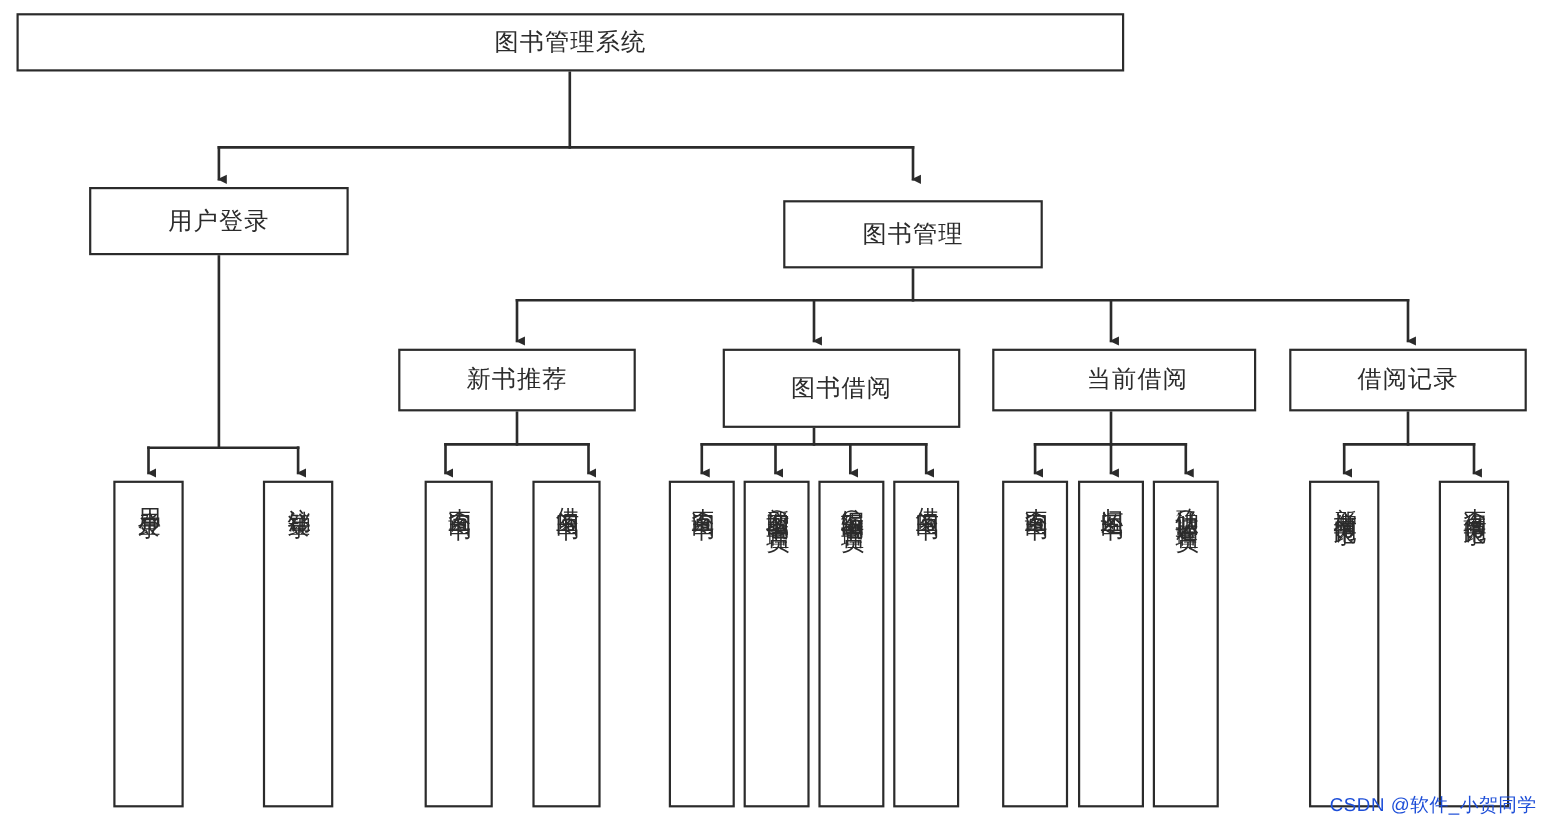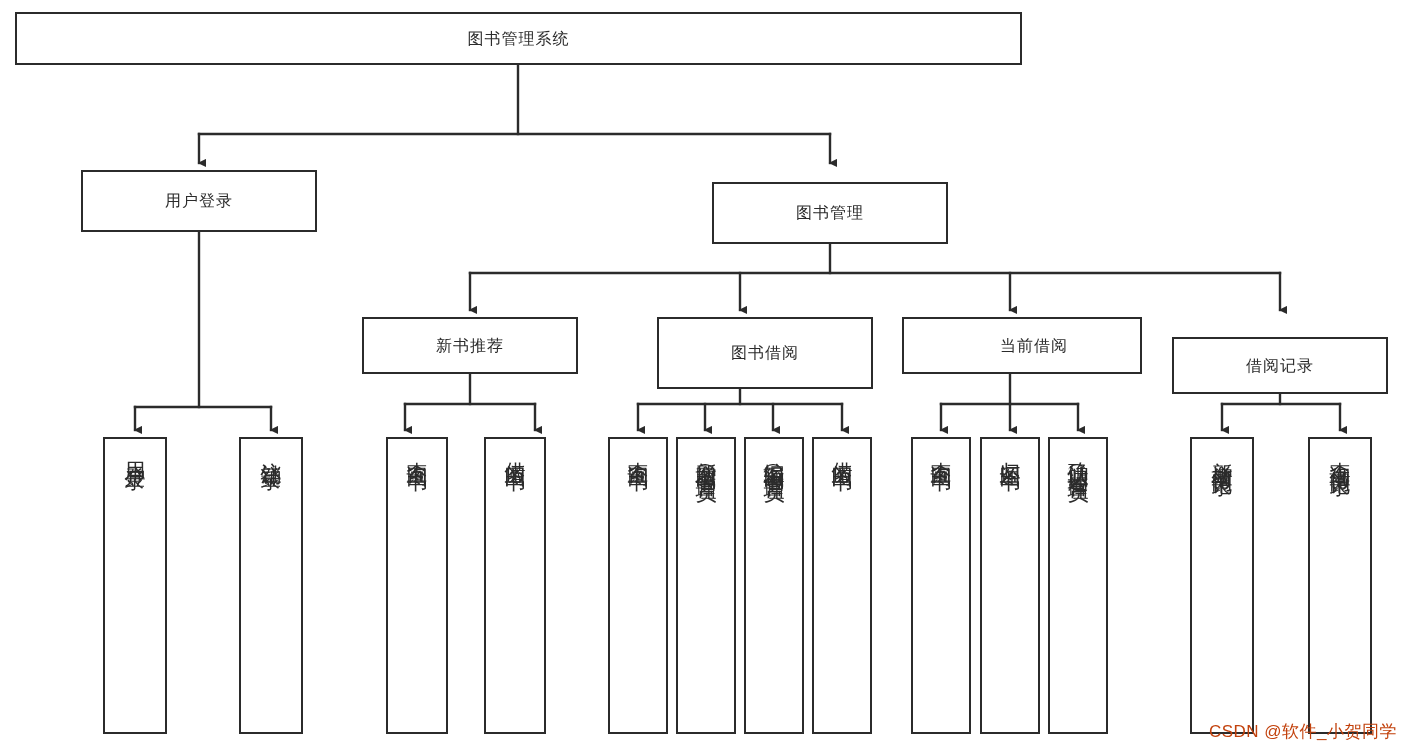--- a/index.html
+++ b/index.html
@@ -24,21 +24,21 @@
     position:absolute;
     box-sizing:border-box;
     background:#ffffff;
     border:2px solid #2b2b2b;
     display:flex;
     align-items:center;
     justify-content:center;
     color:#2b2b2b;
   }
   .node.horiz{
-    font-size:16px;
+    font-size:22px;
     line-height:1.1;
     letter-spacing:1px;
   }
   .node.vert{
     writing-mode:vertical-rl;
     text-orientation:upright;
     font-size:21px;
     letter-spacing:3px;
     line-height:1.05;
     padding-top:6px;
@@ -47,21 +47,21 @@
   }
   .node .label{
     display:block;
     white-space:pre-wrap;
   }
   #watermark{
     position:absolute;
     right:8px;
     bottom:4px;
     font-size:17px;
-    color:#c2410c;
+    color:#1d4ed8;
     letter-spacing:0.5px;
     white-space:nowrap;
     user-select:none;
   }
 </style>
 </head>
 <body>
 
 <div id="diagram-root">
 
@@ -128,21 +128,21 @@
 
   <div class="node horiz" style="left:362px;top:317px;width:216px;height:57px;align-items:center;">
     <span class="label">新书推荐</span>
   </div>
   <div class="node horiz" style="left:632px;top:317px;width:216px;height:72px;margin-left:25px;">
     <span class="label">图书借阅</span>
   </div>
   <div class="node horiz" style="left:902px;top:317px;width:240px;height:57px;padding-left:24px;">
     <span class="label">当前借阅</span>
   </div>
-  <div class="node horiz" style="left:1172px;top:317px;width:216px;height:57px;margin-top:20px;">
+  <div class="node horiz" style="left:1172px;top:317px;width:216px;height:57px;">
     <span class="label">借阅记录</span>
   </div>
 
   <div class="node vert" style="left:103px;top:437px;width:64px;height:297px;">
     <span class="label">用户登录</span>
   </div>
   <div class="node vert" style="left:239px;top:437px;width:64px;height:297px;">
     <span class="label">注销登录</span>
   </div>
 

